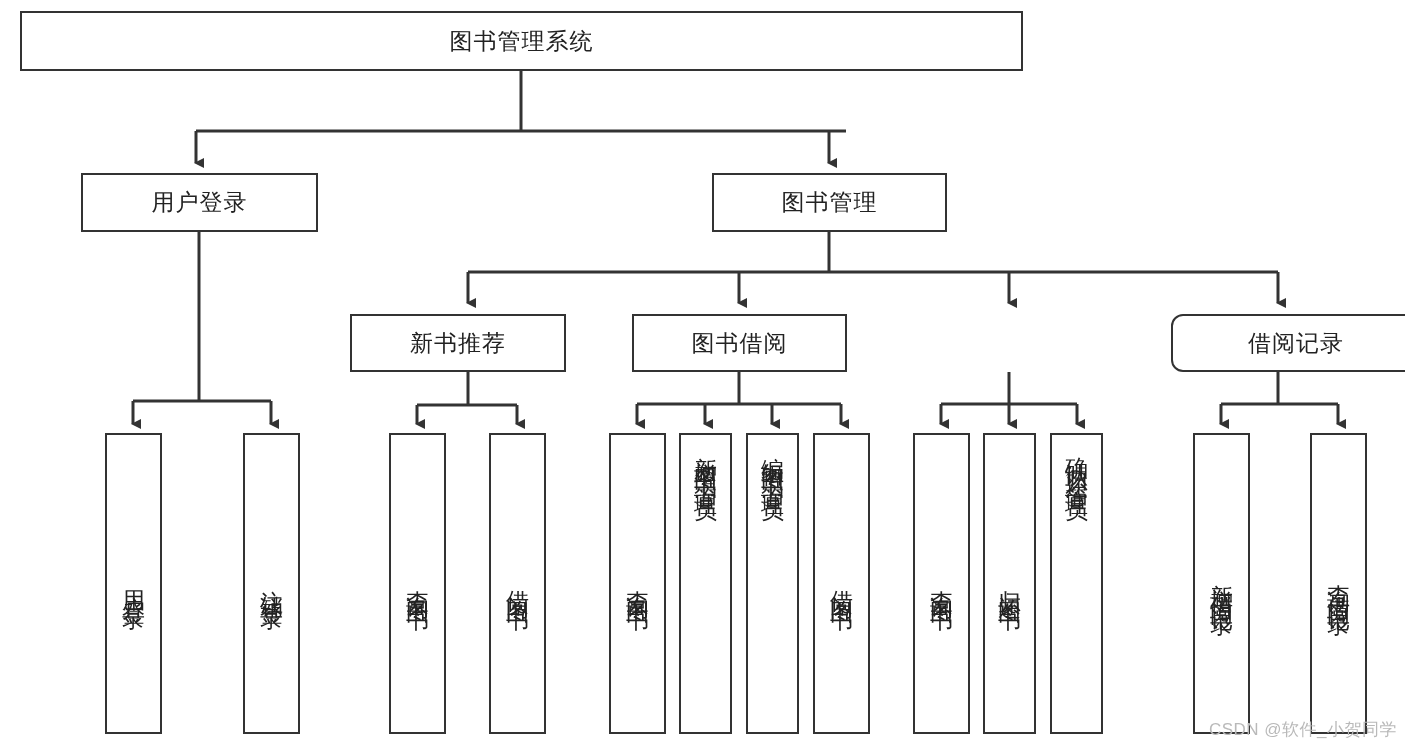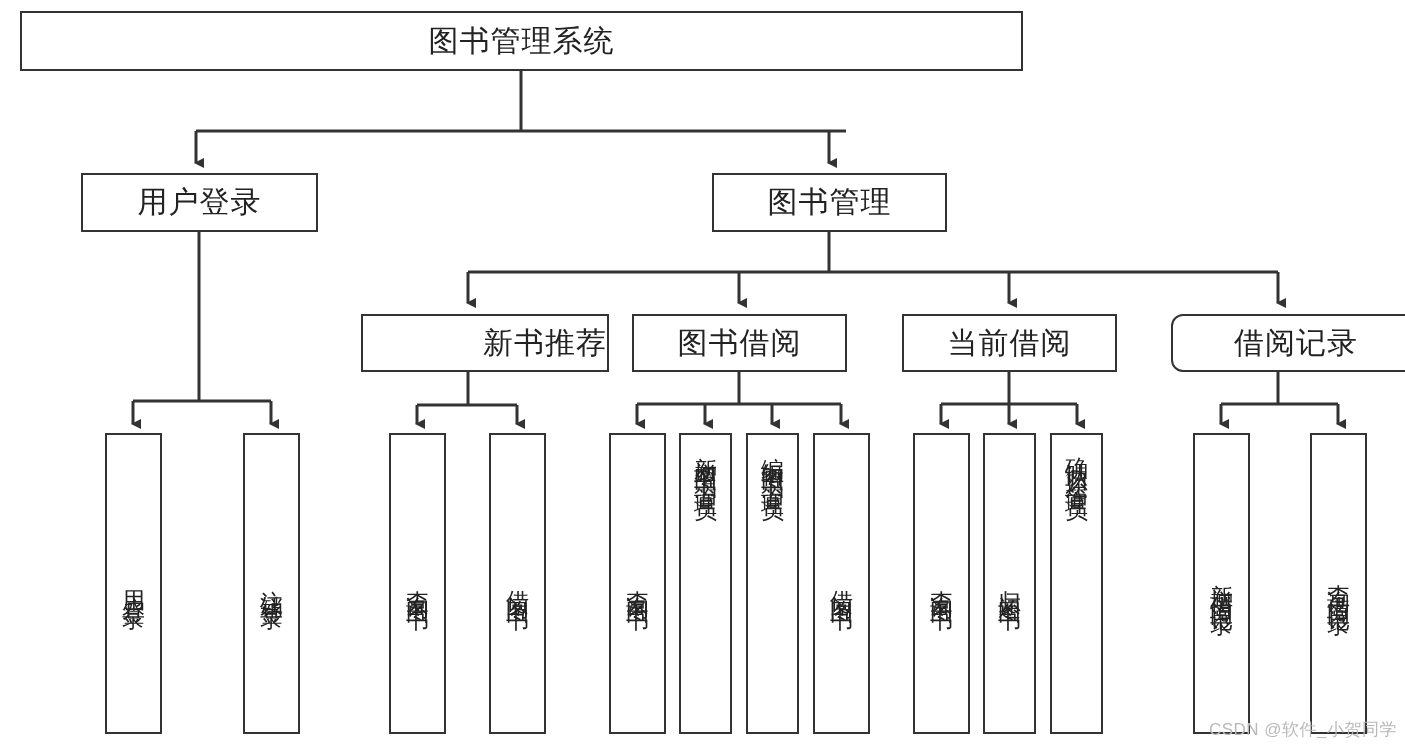--- a/index.html
+++ b/index.html
@@ -29,21 +29,21 @@
     position: absolute;
     box-sizing: border-box;
     border: 2px solid #333333;
     background: #ffffff;
     display: flex;
     align-items: center;
     justify-content: center;
     color: #222222;
   }
   .node.h {
-    font-size: 30px;
+    font-size: 23px;
     letter-spacing: 1px;
   }
   .node.v {
     
     font-size: 23px;
   }
   .node.v .vtext {
     writing-mode: vertical-rl;
     text-orientation: upright;
     letter-spacing: 6px;
@@ -123,28 +123,25 @@
     <span>图书管理系统</span>
   </div>
 
   <div class="node h" style="left:81px; top:173px; width:237px; height:59px;">
     <span>用户登录</span>
   </div>
   <div class="node h" style="left:712px; top:173px; width:235px; height:59px;align-items:center;">
     <span>图书管理</span>
   </div>
 
-  <div class="node h" style="left:361px; top:314px; width:248px; height:58px;justify-content:flex-end;">
+  <div class="node h" style="left:350px; top:314px; width:216px; height:58px;">
     <span>新书推荐</span>
   </div>
   <div class="node h" style="left:632px; top:314px; width:215px; height:58px;align-items:center;">
     <span>图书借阅</span>
-  </div>
-  <div class="node h" style="left:902px; top:314px; width:215px; height:58px;">
-    <span>当前借阅</span>
   </div>
   <div class="node h" style="left:1171px; top:314px; width:250px; height:58px;border-radius:12px;">
     <span>借阅记录</span>
   </div>
 
   <div class="node v" style="left:105px; top:433px; width:57px; height:301px;">
     <span class="vtext">用户登录</span>
   </div>
   <div class="node v" style="left:243px; top:433px; width:57px; height:301px;">
     <span class="vtext">注销登录</span>

